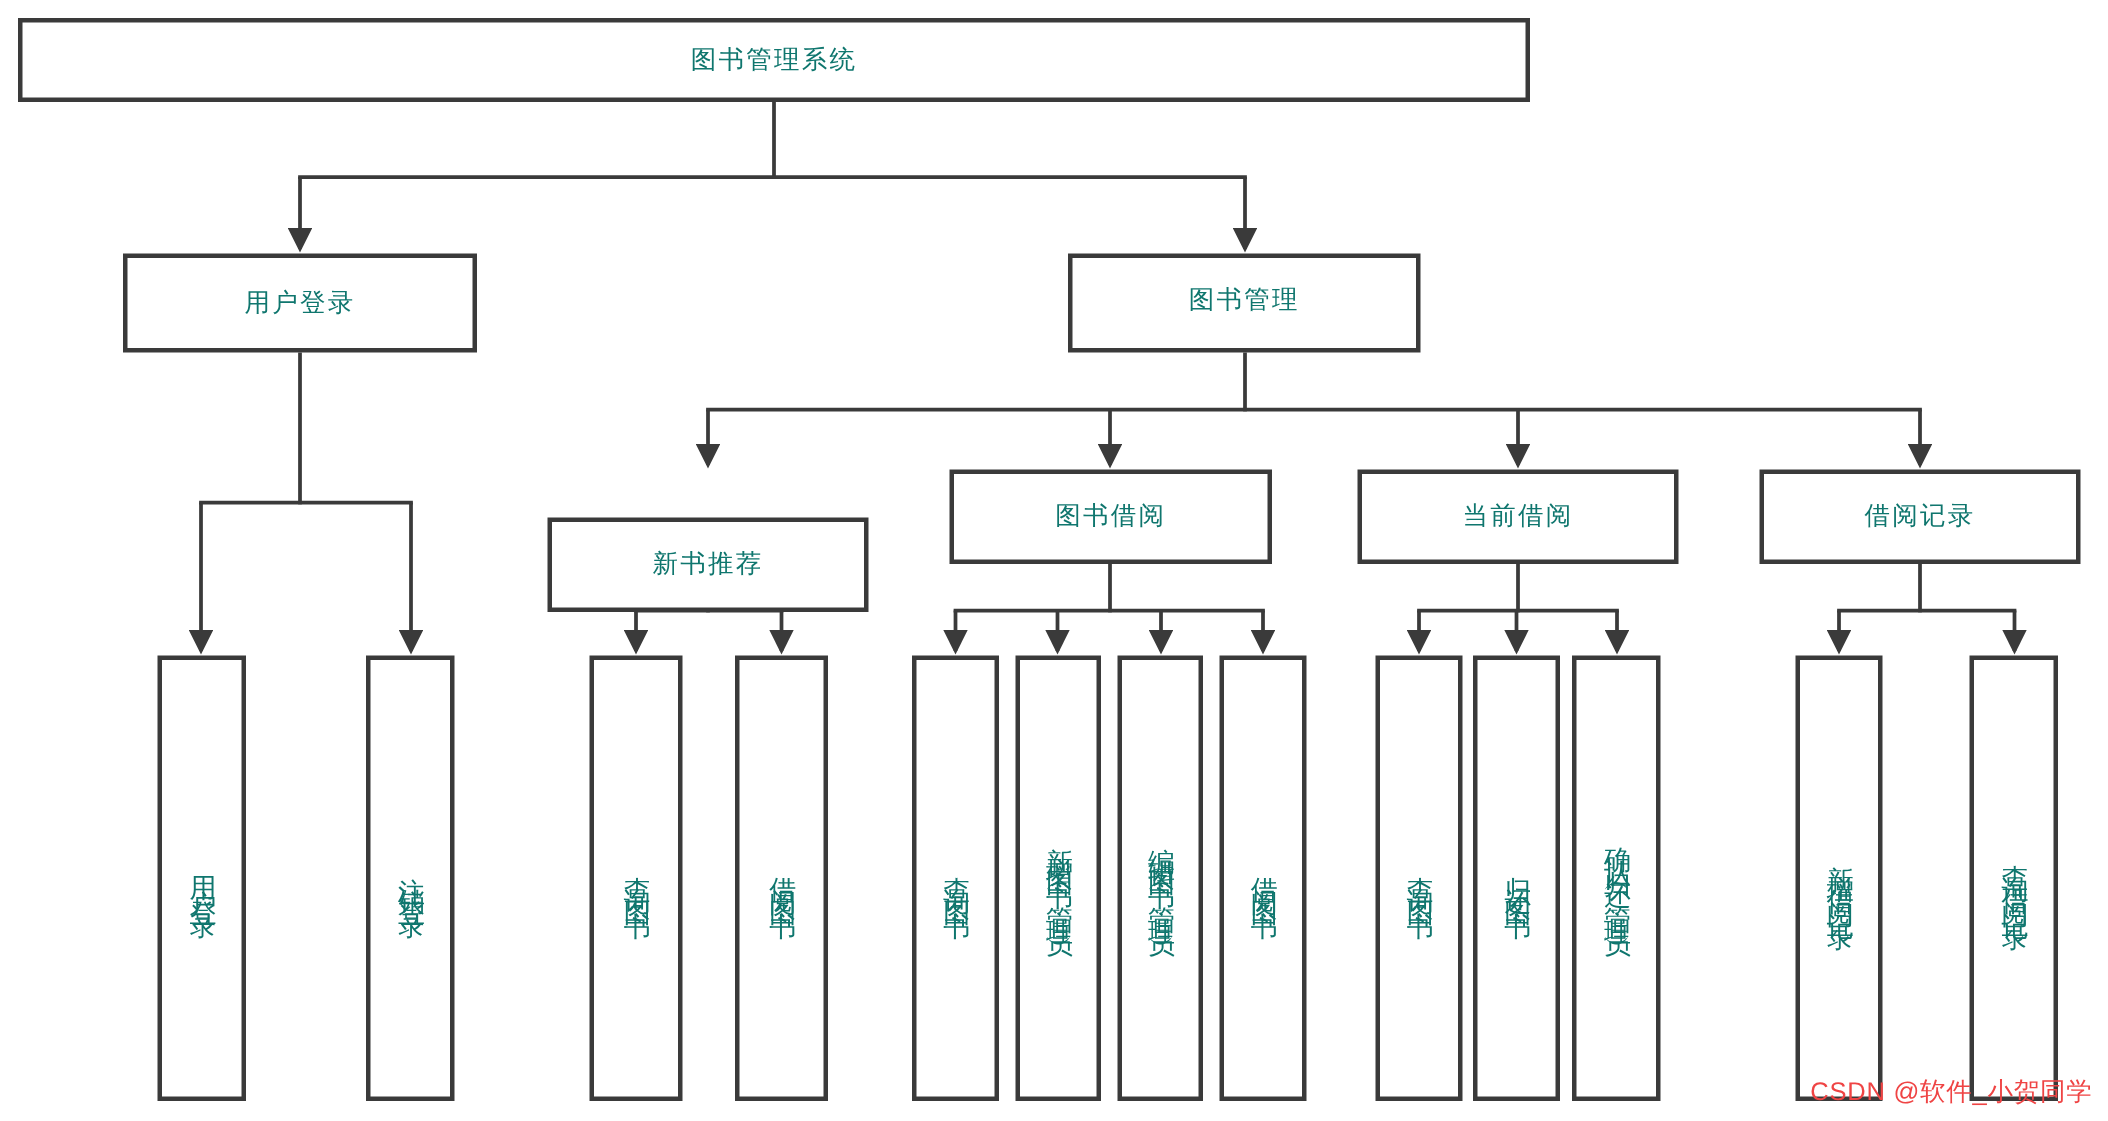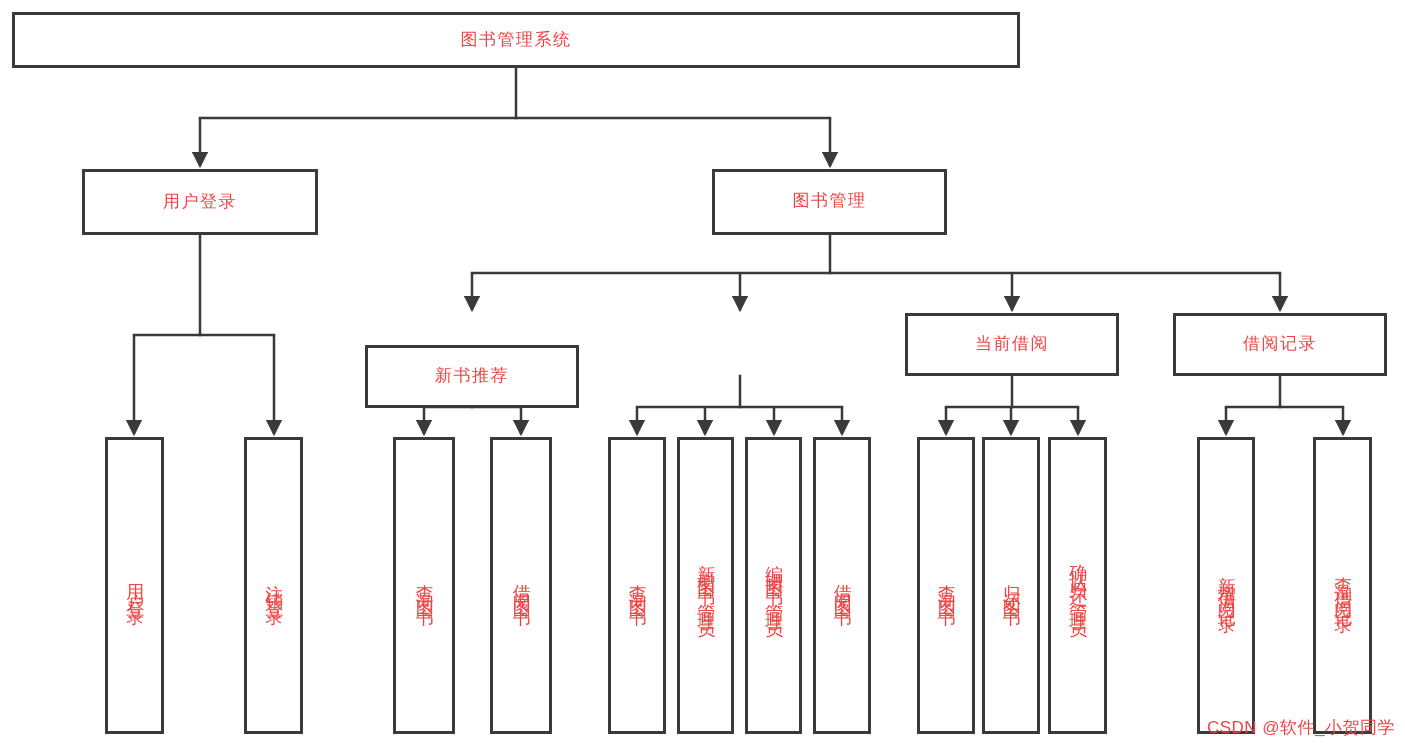--- a/index.html
+++ b/index.html
@@ -5,21 +5,21 @@
   html,body { margin:0; padding:0; background:#ffffff; }
   .canvas {
     position:relative; width:1405px; height:747px; background:#ffffff;
     font-family:"Liberation Sans", sans-serif; overflow:hidden;
   }
   .connectors { position:absolute; left:0; top:0; width:1405px; height:747px; pointer-events:none; }
   .node {
     position:absolute; box-sizing:border-box;
     border:3px solid #3a3a3a; background:#ffffff;
     display:flex; align-items:center; justify-content:center;
-    color:#ef4444; font-size:17px; letter-spacing:1.5px; text-align:center;
+    color:#0f766e; font-size:17px; letter-spacing:1.5px; text-align:center;
     line-height:1.2; white-space:nowrap;
   }
   .node.v {
     writing-mode:vertical-rl; text-orientation:mixed;
     font-size:18px; letter-spacing:8px; white-space:normal;
   }
   .watermark {
     position:absolute; right:10px; bottom:8px;
     color:#ef4444; font-size:17px; letter-spacing:0.5px;
   }
@@ -78,20 +78,21 @@
       <line x1="1343" y1="407" x2="1343" y2="434" marker-end="url(#arrow)"></line>
     </g>
   </svg>
 
   <div class="node" style="left:12px; top:12px; width:1008px; height:56px;">图书管理系统</div>
 
   <div class="node" style="left:82px; top:169px; width:236px; height:66px;">用户登录</div>
   <div class="node" style="left:712px; top:169px; width:235px; height:66px;font-family:Liberation Mono, monospace;">图书管理</div>
 
   <div class="node" style="left:365px; top:313px; width:214px; height:63px;margin-top:32px;">新书推荐</div>
+  <div class="node" style="left:633px; top:313px; width:215px; height:63px;">图书借阅</div>
   <div class="node" style="left:905px; top:313px; width:214px; height:63px;">当前借阅</div>
   <div class="node" style="left:1173px; top:313px; width:214px; height:63px;">借阅记录</div>
 
   <div class="node v" style="left:105px; top:437px; width:59px; height:297px;">用户登录</div>
   <div class="node v" style="left:244px; top:437px; width:59px; height:297px;">注销登录</div>
 
   <div class="node v" style="left:393px; top:437px; width:62px; height:297px;">查询图书</div>
   <div class="node v" style="left:490px; top:437px; width:62px; height:297px;">借阅图书</div>
 
   <div class="node v" style="left:608px; top:437px; width:58px; height:297px;">查询图书</div>

